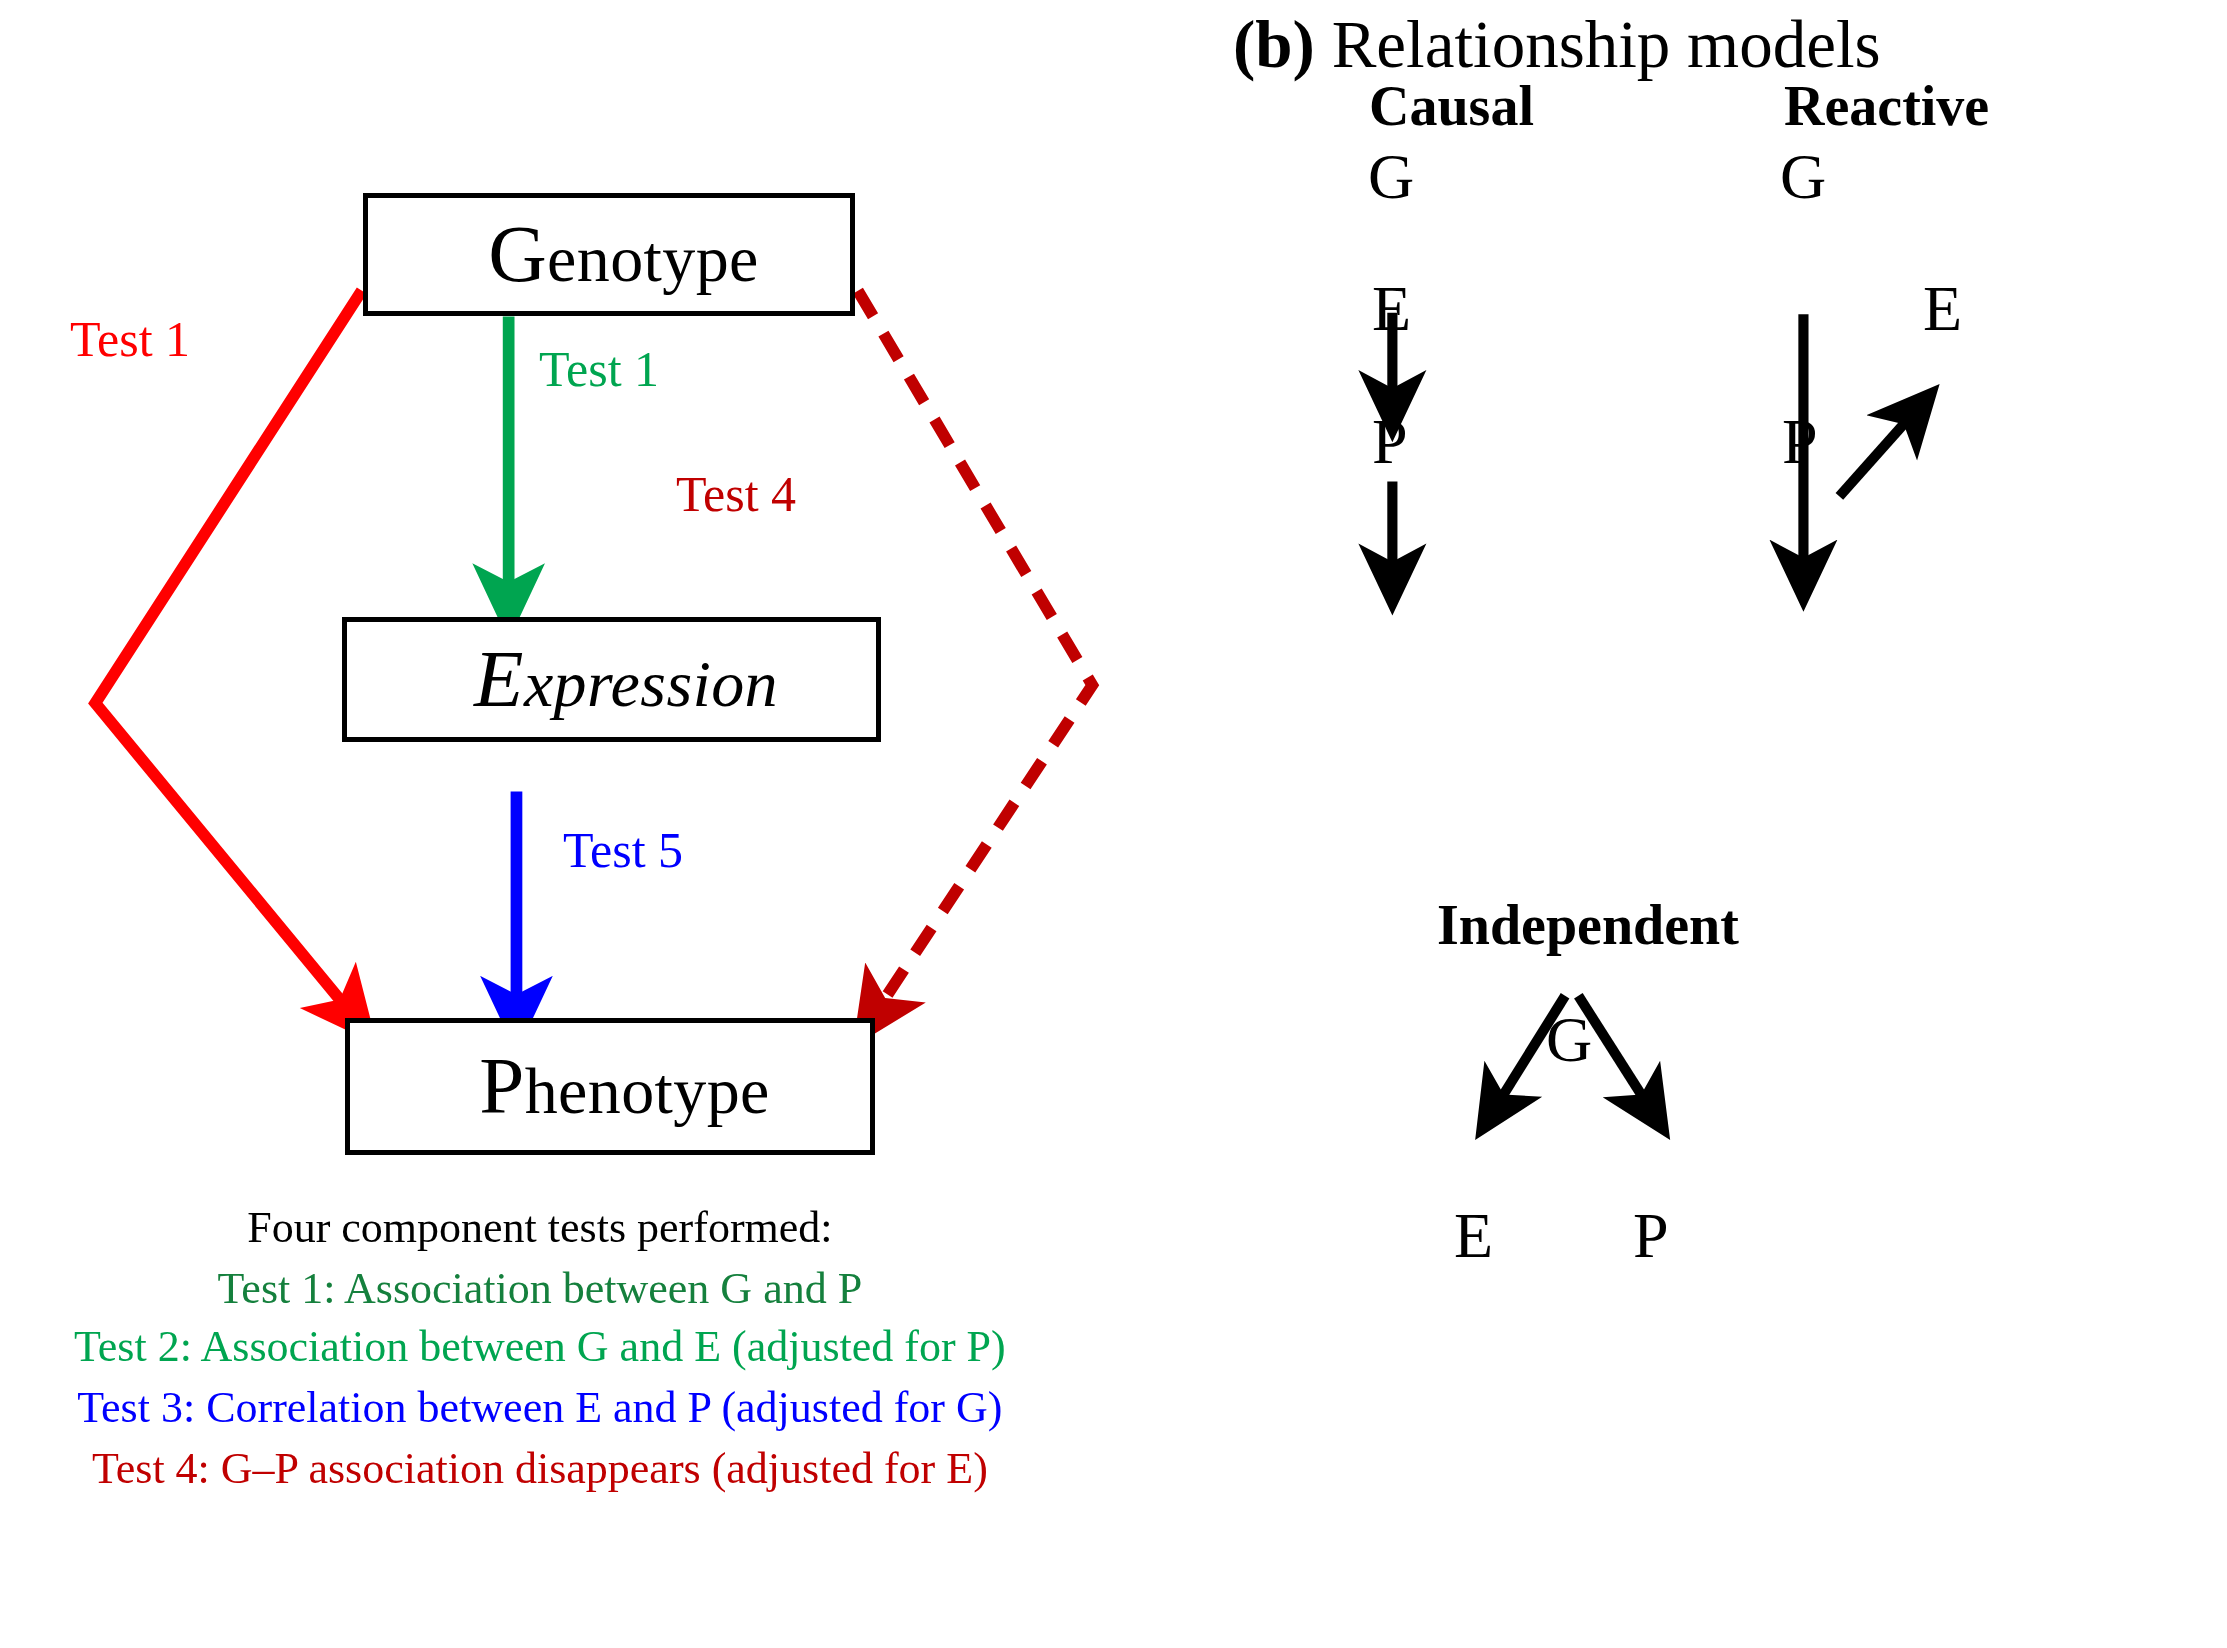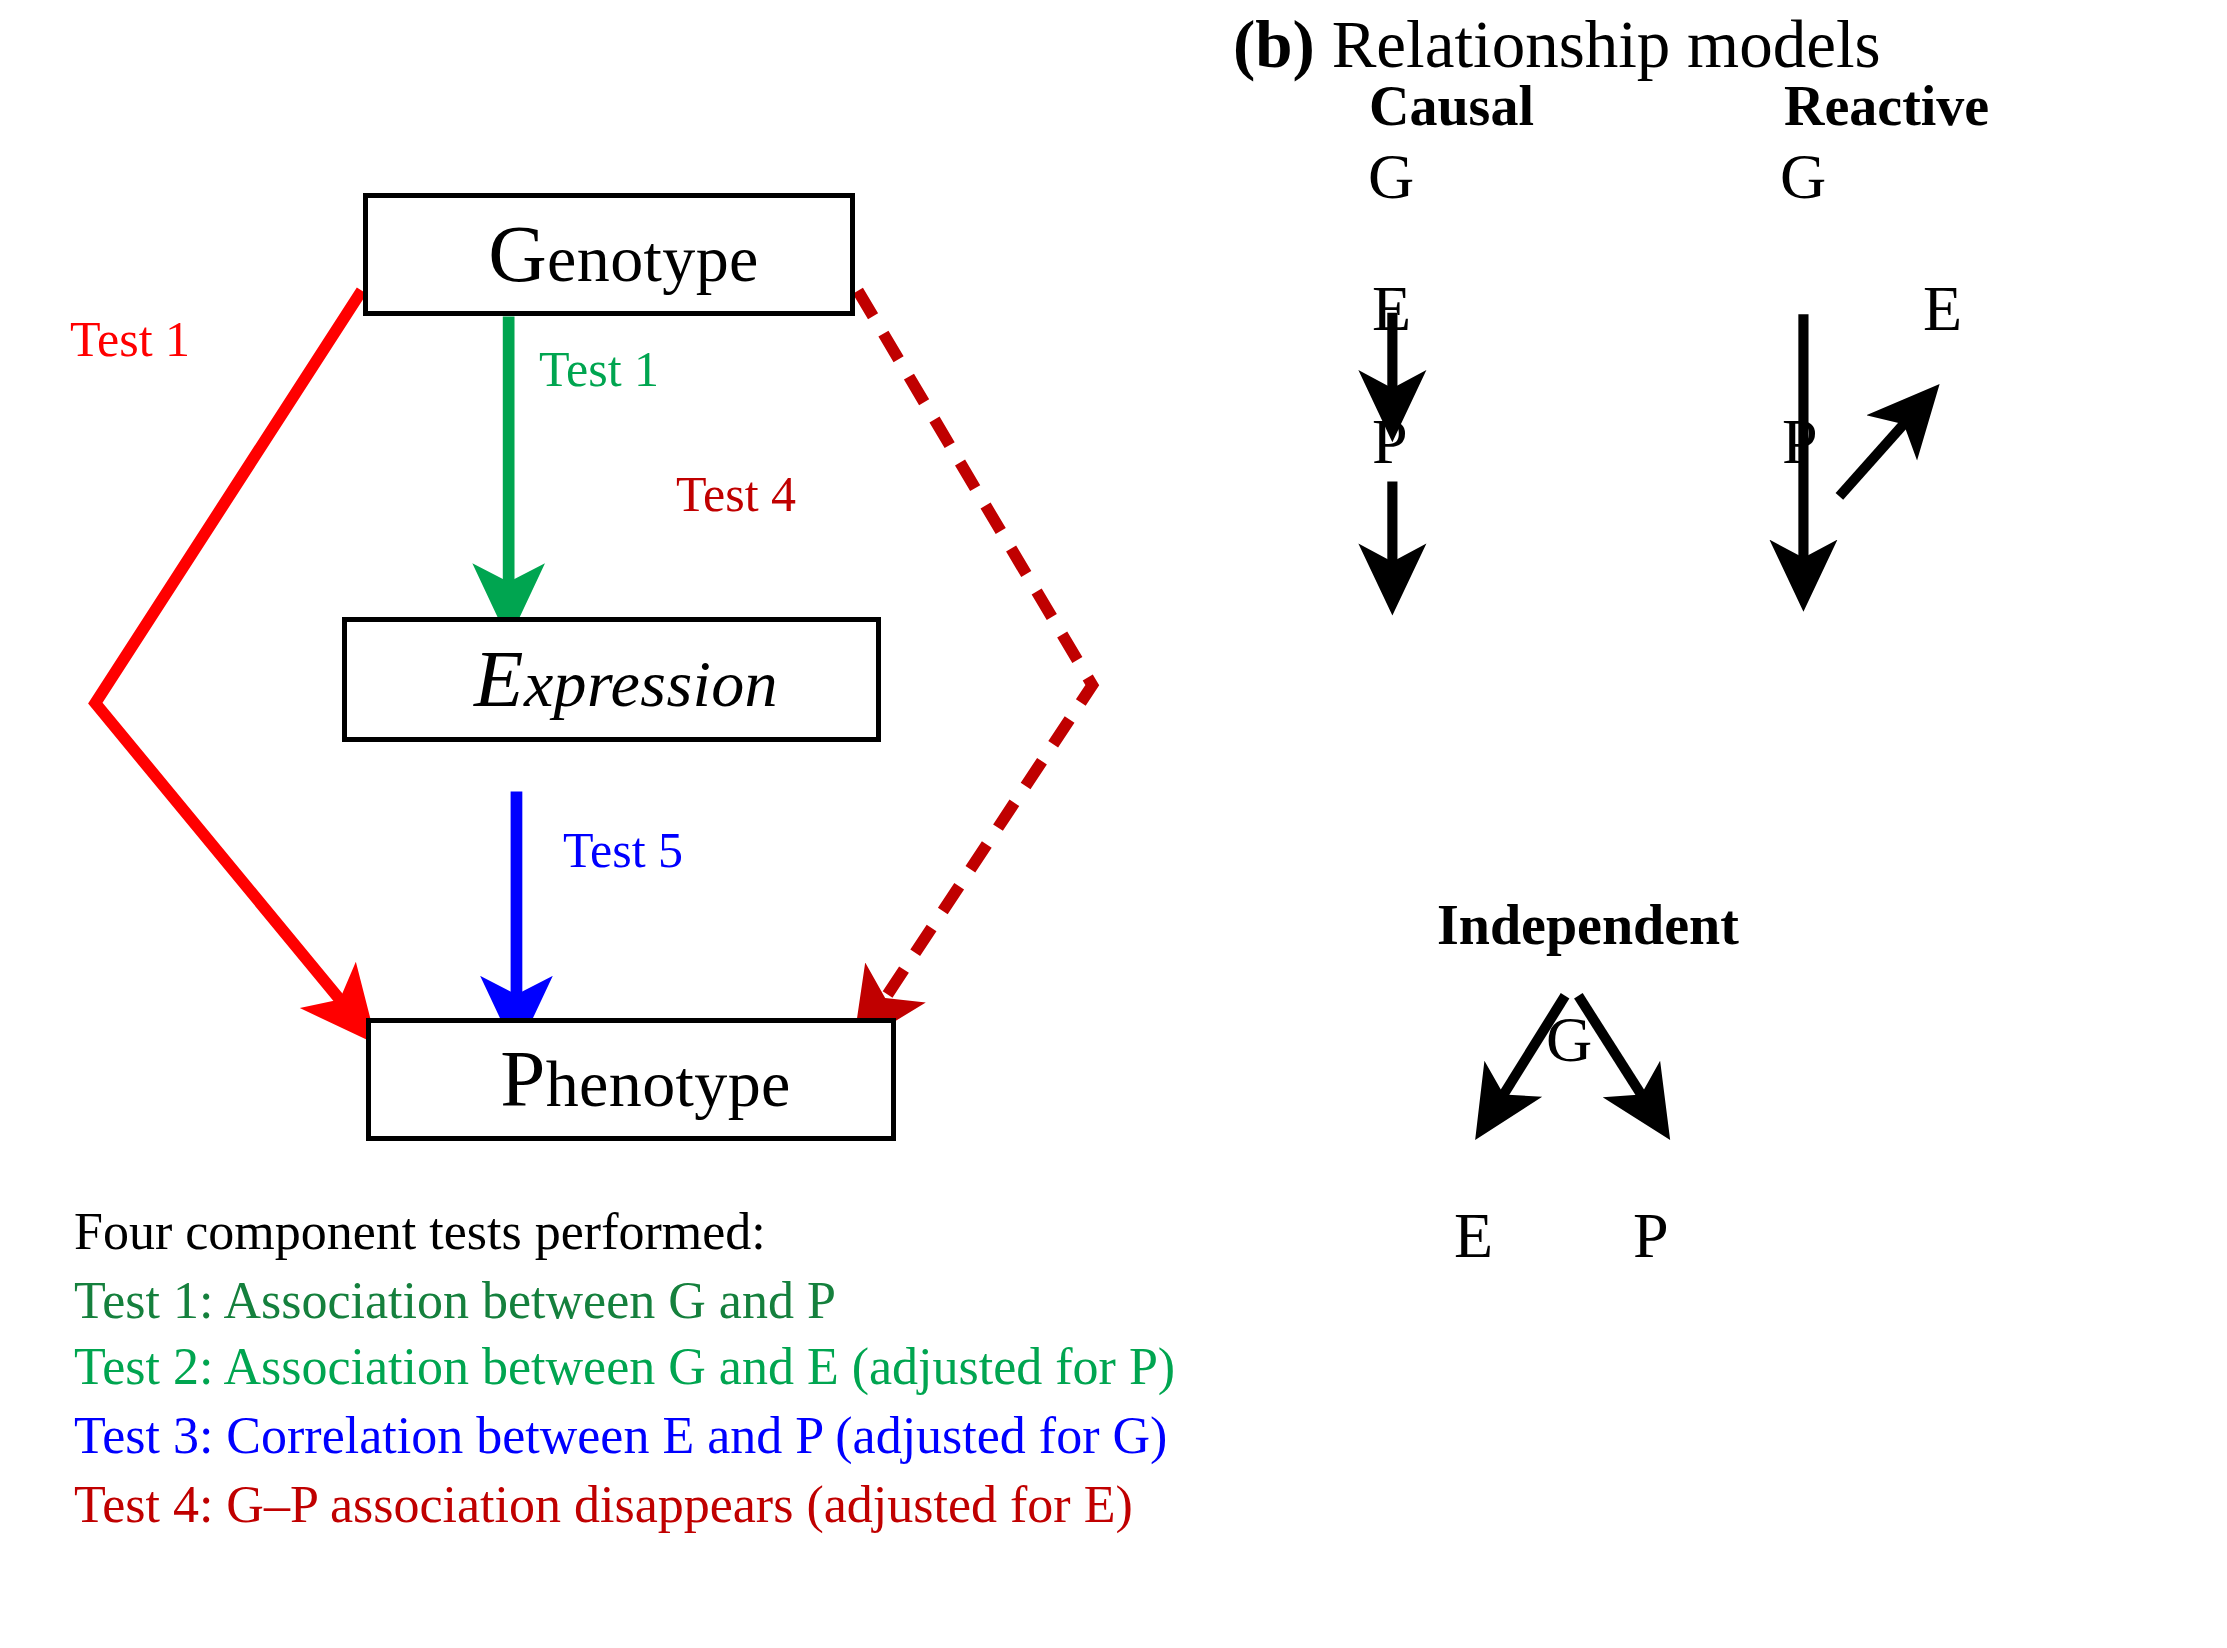--- a/index.html
+++ b/index.html
@@ -46,23 +46,24 @@
 
   
   .test-label {
     font-size: 50px;
     line-height: 1;
     white-space: nowrap;
   }
 
   
   .legend-line {
-    font-size: 52px;
+    font-size: 44px;
     line-height: 1;
     white-space: nowrap;
+    text-align: center;
   }
 
   
   .model-title {
     font-size: 56px;
     font-weight: bold;
     line-height: 1;
     white-space: nowrap;
   }
   .var-label {
@@ -105,21 +106,21 @@
   </svg>
 
   <div class="abs node-box" style="left:363px; top:193px; width:492px; height:123px;">
     <span class="node-label"><span class="cap">G</span><span>enotype</span></span>
   </div>
 
   <div class="abs node-box" style="left:342px; top:617px; width:539px; height:125px;font-style:italic;">
     <span class="node-label"><span class="cap">E</span><span>xpression</span></span>
   </div>
 
-  <div class="abs node-box" style="left:345px; top:1018px; width:530px; height:123px;margin-left:21px;">
+  <div class="abs node-box" style="left:345px; top:1018px; width:530px; height:137px;">
     <span class="node-label"><span class="cap">P</span><span>henotype</span></span>
   </div>
 
   <div class="abs test-label" style="left:70px; top:314px; color:#FF0000;">Test 1</div>
 
   <div class="abs test-label" style="left:539px; top:344px; color:#00A550;">Test 1</div>
 
   <div class="abs test-label" style="left:676px; top:469px; color:#C00000;">Test 4</div>
 
   <div class="abs test-label" style="left:563px; top:825px; color:#0000FF;">Test 5</div>

